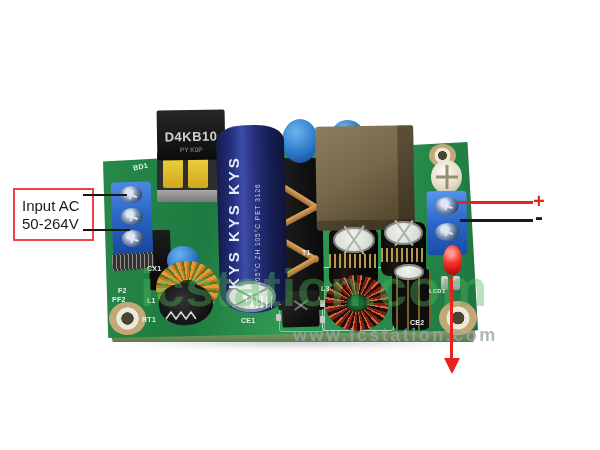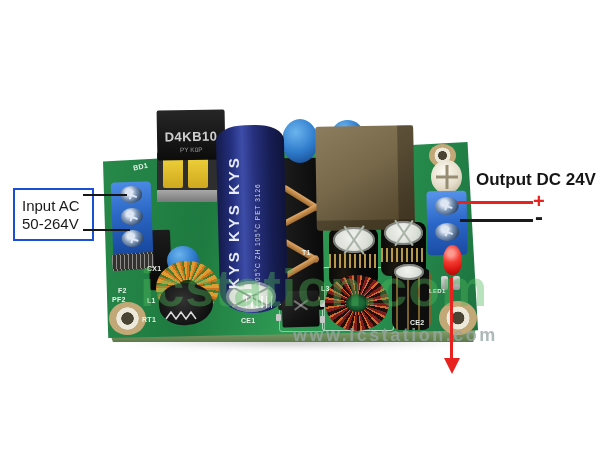--- a/index.html
+++ b/index.html
@@ -165,21 +165,21 @@
   .zigzag{left:165px;top:309px;z-index:18;}
 
   
   .wm-big{left:140px;top:258px;width:410px;text-align:left;z-index:40;
     font-size:52px;font-weight:bold;letter-spacing:1px;color:rgba(80,185,90,.40);}
   .wm-url{left:293px;top:325px;z-index:40;font-size:18px;font-weight:bold;
     letter-spacing:2.5px;color:rgba(150,166,163,.78);}
 
   
   .ann{z-index:50;}
-  .input-box{left:13px;top:188px;width:70px;height:49px;background:#fff;border:2px solid #1d4ed8;
+  .input-box{left:13px;top:188px;width:70px;height:49px;background:#fff;border:2px solid #ef4444;
     display:flex;flex-direction:column;justify-content:center;padding-left:7px;gap:1px;
     font-size:15px;color:#1a1a1a;font-weight:500;}
   .ln{background:#161616;height:2px;}
   .ln-top{left:83px;top:194px;width:44px;}
   .ln-bot{left:83px;top:229px;width:47px;}
   .out-label{left:476px;top:170px;font-size:17px;font-weight:bold;color:#161616;}
   .plus-line{left:458px;top:201px;width:75px;height:3px;background:#e8231f;}
   .plus-sign{left:533px;top:190px;font-size:20px;font-weight:bold;color:#e8231f;}
   .minus-line{left:460px;top:219px;width:73px;height:2.5px;background:#1a1a1a;}
   .minus-sign{left:535px;top:203px;font-size:24px;font-weight:bold;color:#1a1a1a;}
@@ -301,21 +301,20 @@
   <div class="abs wm-big">icstation.com</div>
   <div class="abs wm-url">www.icstation.com</div>
 
   <div class="abs ann input-box">
     <span>Input AC</span>
     <span>50-264V</span>
   </div>
   <div class="abs ann ln ln-top"></div>
   <div class="abs ann ln ln-bot"></div>
 
-  <div class="abs ann out-label">Output DC 24V</div>
   <div class="abs ann plus-line"></div>
   <div class="abs ann plus-sign">+</div>
   <div class="abs ann minus-line"></div>
   <div class="abs ann minus-sign">-</div>
 
   <div class="abs ann arrow-line"></div>
   <div class="abs ann arrow-head"></div>
 
 </div>
 

